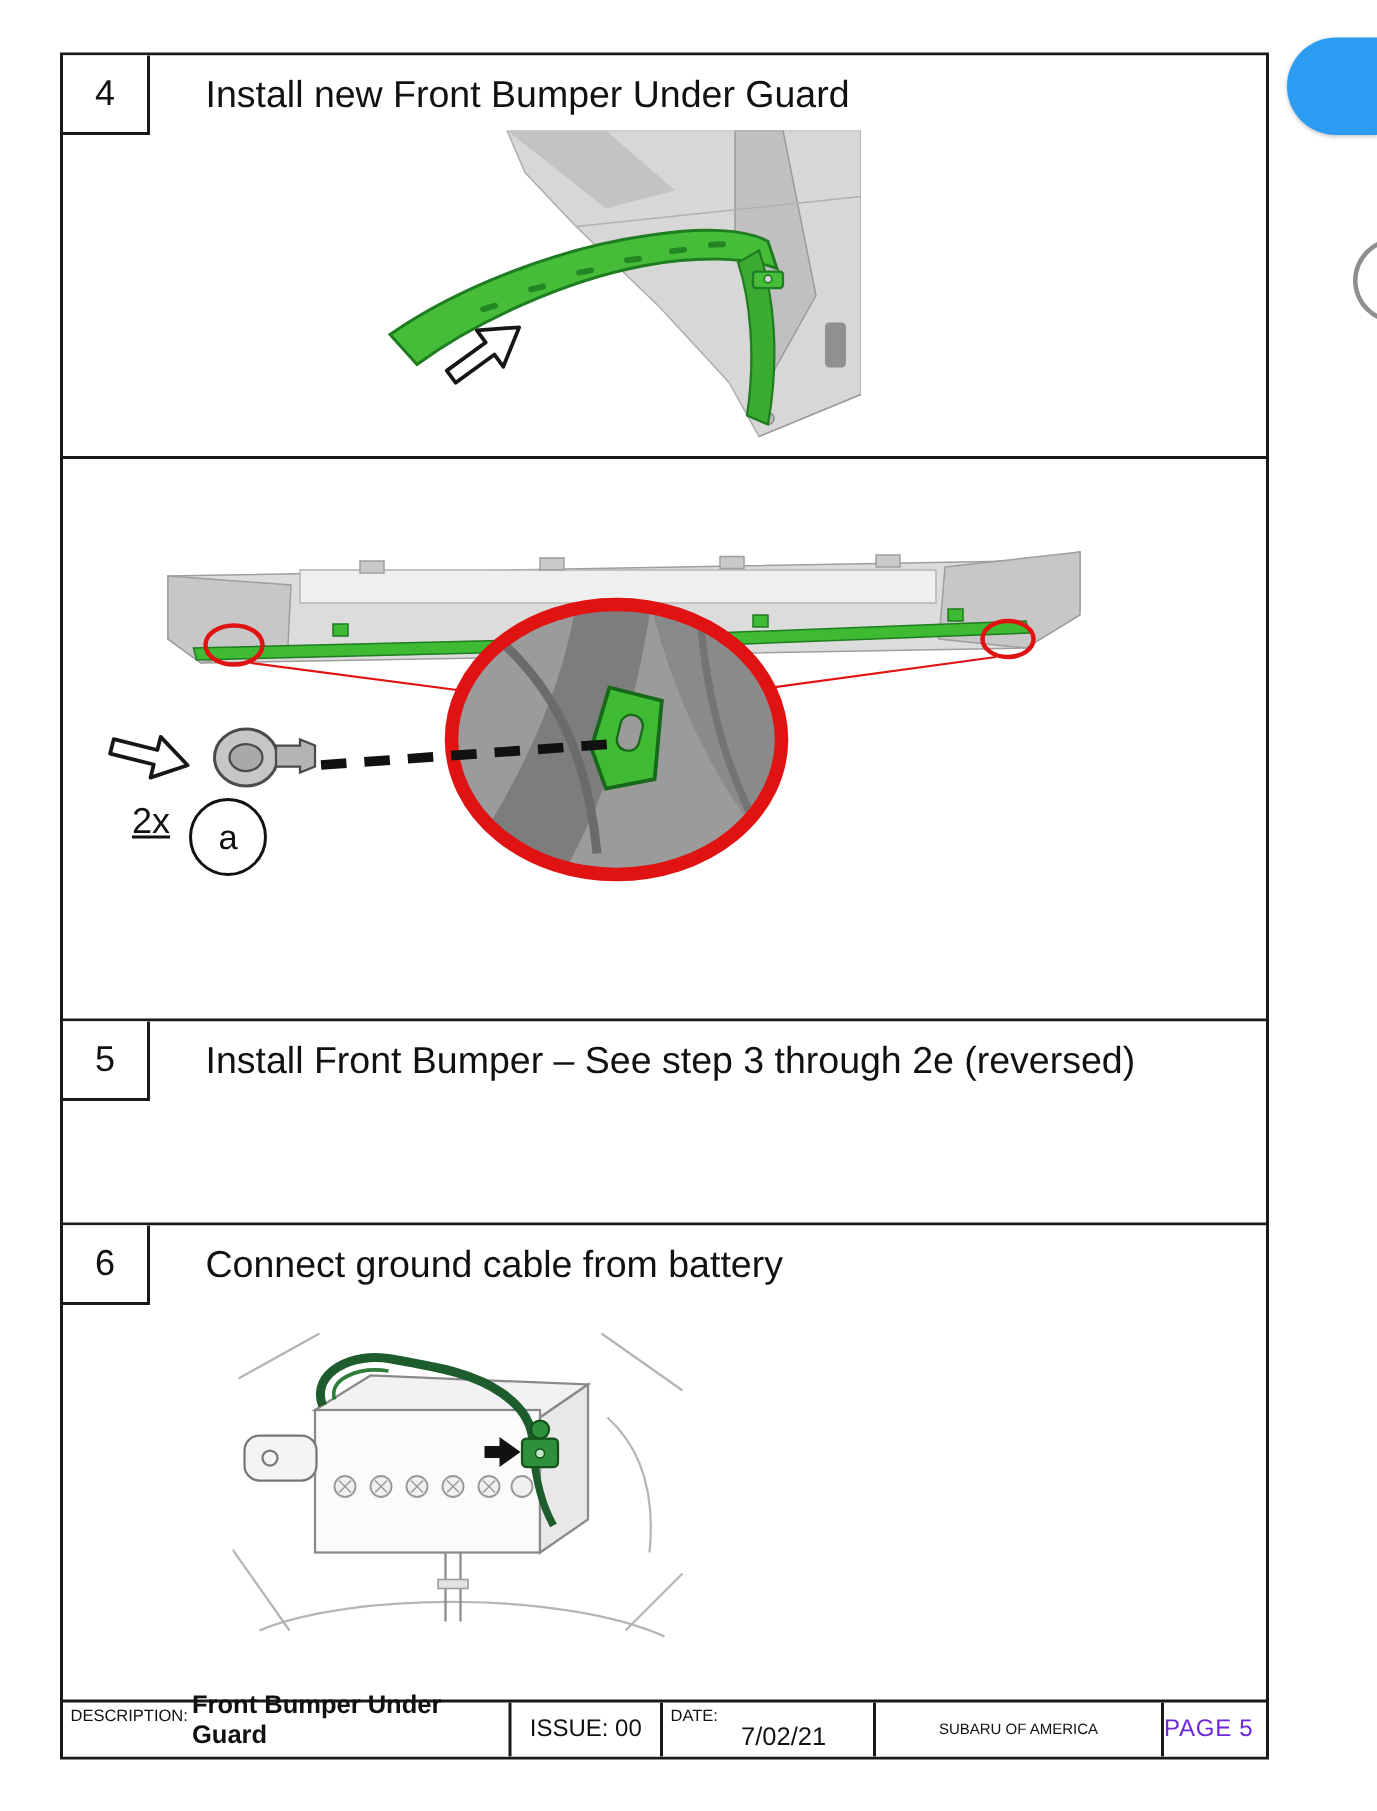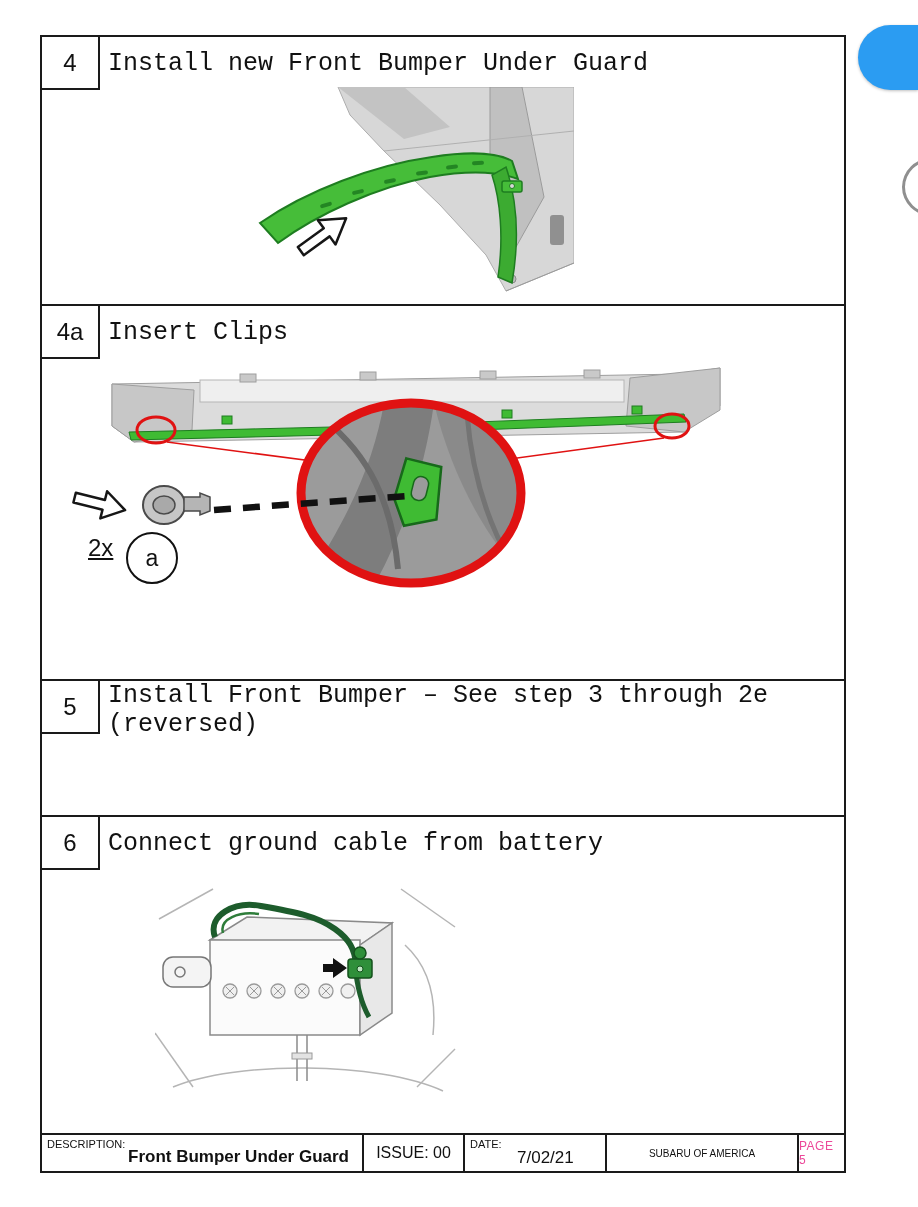--- a/index.html
+++ b/index.html
@@ -15,41 +15,41 @@
   .s4  { height:269px; }
   .s4a { height:375px; }
   .s5  { height:136px; }
   .s6  { height:318px; }
 
   .step-head { display:flex; align-items:stretch; }
   .numbox { width:58px; height:53px; flex:0 0 auto;
             border-right:2.5px solid #1a1a1a; border-bottom:2.5px solid #1a1a1a;
             display:flex; align-items:center; justify-content:center;
             font-size:24px; color:#111; background:#fff; }
-  .title { display:flex; align-items:center; padding-left:8px; font-size:25px; color:#111;font-family:Liberation Mono, monospace; }
+  .title { display:flex; align-items:center; padding-left:37px; font-size:25px; color:#111; }
 
   .illus-4  { position:absolute; left:212px; top:50px;  width:320px; height:212px; }
   .illus-4a { position:absolute; left:30px;  top:58px;  width:650px; height:300px; }
   .illus-6  { position:absolute; left:113px; top:68px;  width:302px; height:210px; }
   .illus-4 svg, .illus-4a svg, .illus-6 svg { width:100%; height:100%; display:block; }
 
   .qty-label { position:absolute; left:16px; top:170px; font-size:24px; color:#111;text-decoration:underline; }
   .part-circle { position:absolute; left:54px; top:168px; width:52px; height:52px;
                  border:2.5px solid #111; border-radius:50%; background:#fff;
                  display:flex; align-items:center; justify-content:center; font-size:23px; }
 
   .footer { flex:1; display:flex; background:#fff; }
   .fcell { border-right:2.5px solid #1a1a1a; position:relative; }
   .fcell:last-child { border-right:none; }
-  .f-desc { width:322px; }
+  .f-desc { width:299px; }
   .f-issue { width:101px; display:flex; align-items:center; justify-content:center; font-size:16px; }
   .f-date { width:142px; }
   .f-company { width:192px; display:flex; align-items:center; justify-content:center; font-size:10px; }
-  .f-page { flex:1; display:flex; align-items:center; justify-content:flex-end;
-            font-size:12px; color:#ec4899; letter-spacing:.5px; }
+  .f-page { flex:1; display:flex; align-items:center; justify-content:flex-start;
+            font-size:16px; color:#6d28d9; letter-spacing:.5px; }
   .small-label { position:absolute; top:3px; left:5px; font-size:11px; color:#111; }
   .f-desc .value { position:absolute; bottom:4px; left:86px; font-size:17px;font-weight:bold; }
   .f-date .value { position:absolute; bottom:3px; left:52px; font-size:17px; }
 
   .scroll-bubble { position:absolute; top:25px; right:0; width:60px; height:65px;
                    background:#2b9cf2; border-radius:34px 0 0 34px;
                    box-shadow:0 1px 3px rgba(0,0,0,.25); cursor:pointer; }
   .edge-circle { position:absolute; top:158px; right:-44px; width:60px; height:58px;
                  border-radius:50%; border:3px solid #8f8f8f; background:#fff; }
 </style>
@@ -91,24 +91,20 @@
             <circle cx="258" cy="99" r="2.5" fill="#d7d7d7" stroke="#1e7d20"></circle>
           </g>
           <g transform="translate(38,152) rotate(-36)">
             <path d="M0 10 H32 V0 L56 15 L32 30 V20 H0 Z" fill="#ffffff" stroke="#161616" stroke-width="2.5" stroke-linejoin="round"></path>
           </g>
         </svg>
       </div>
     </section>
 
     <section class="step s4a">
-      <div class="step-head">
-        <div class="numbox">4a</div>
-        <div class="title">Insert Clips</div>
-      </div>
       <div class="illus-4a">
         <svg viewBox="0 0 650 300">
           <defs>
             <clipPath id="magClip">
                 <ellipse cx="339" cy="129" rx="110" ry="90"></ellipse>
               </clipPath>
           </defs>
           <g>
             <path d="M40 20 L610 10 L648 4 L648 42 L612 68 L62 78 L40 62 Z" fill="#dcdcdc" stroke="#9e9e9e"></path>
             <rect x="128" y="16" width="424" height="22" fill="#efefef" stroke="#b5b5b5"></rect>

